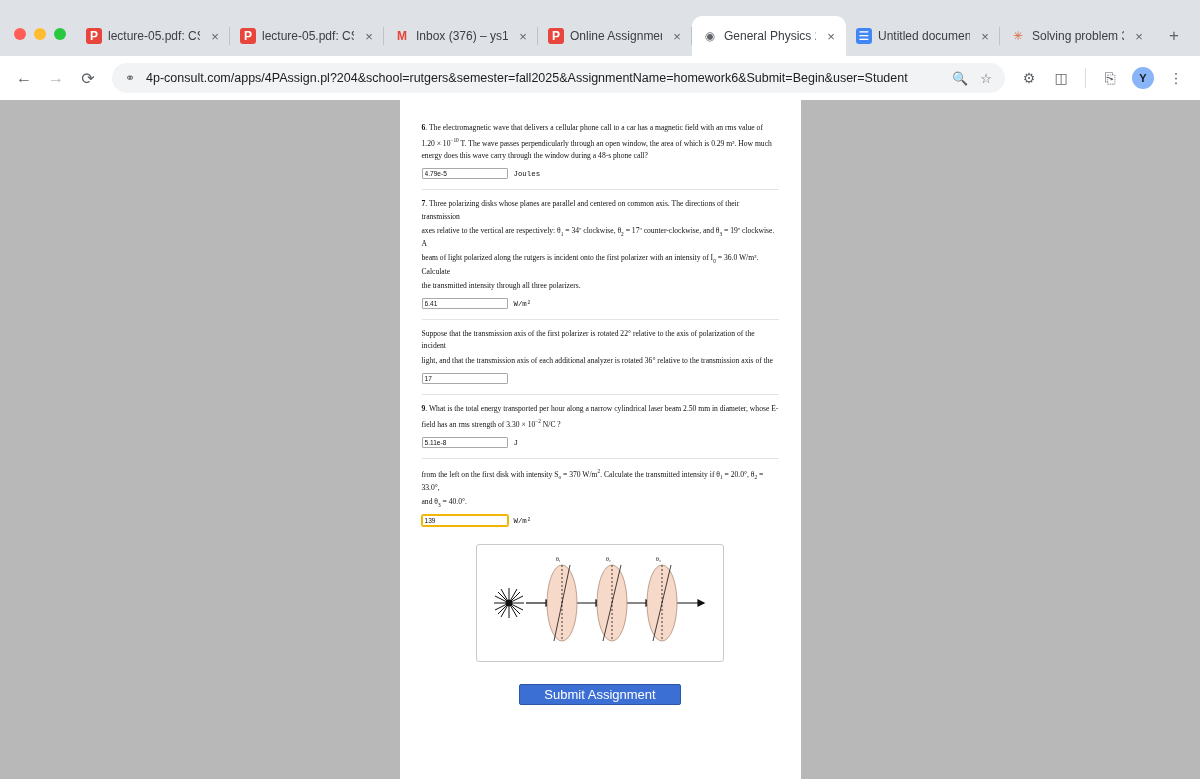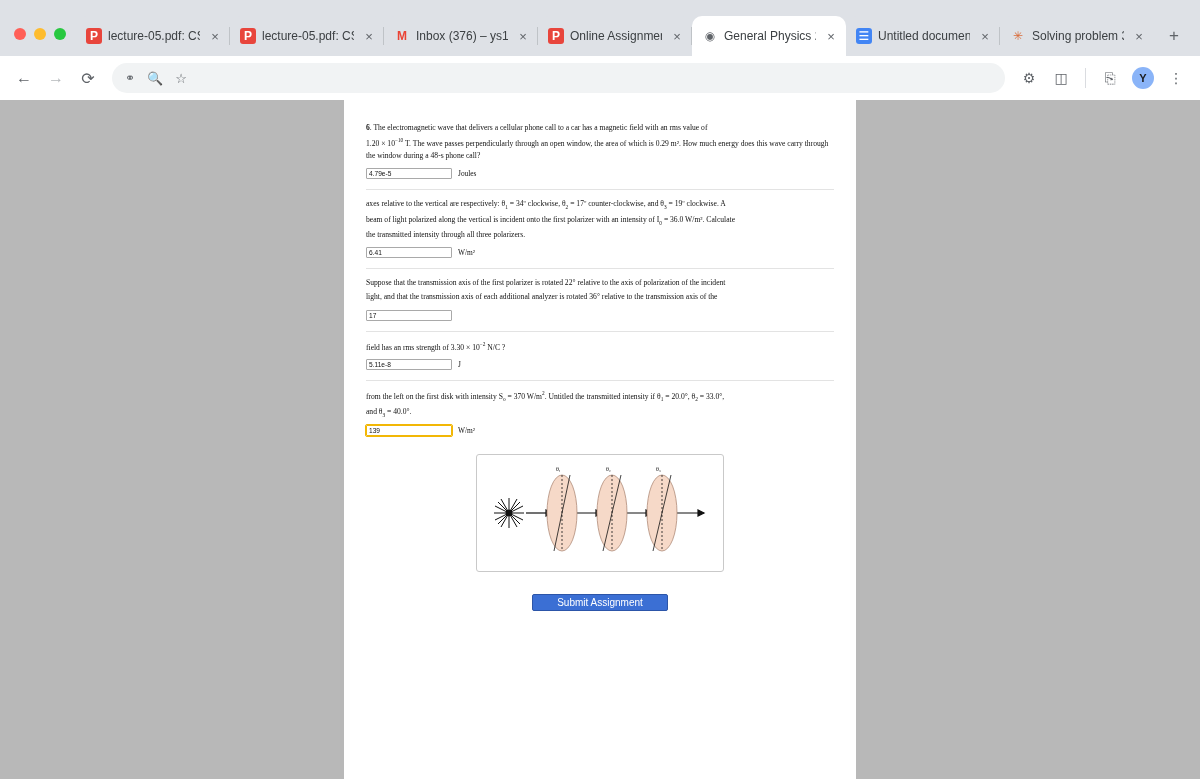--- a/index.html
+++ b/index.html
@@ -155,21 +155,21 @@
 
   
   .viewport {
     flex: 1;
     background: #b8b8b8;
     display: flex;
     justify-content: center;
     overflow: hidden;
   }
   .page {
-    width: 512px;
+    width: 401px;
     background: #ffffff;
     padding: 14px 22px 0 22px;
     font-family: "Liberation Serif", serif;
     font-size: 7.6px;
     color: #111;
     overflow: hidden;
   }
   .prob { padding: 8px 0 10px 0; }
   .prob + .prob { border-top: 1px solid #e3e3e3; }
   .prob p {
@@ -188,39 +188,39 @@
     font-family: "Liberation Sans", sans-serif;
     padding: 0 2px;
     color: #111;
     border-radius: 1px;
   }
   .ansinput.focused {
     border: 1px solid #f2b705;
     outline: 1px solid #f2b705;
     background: #ffffff;
   }
-  .unit { font-size: 7.4px; color: #111; }
+  .unit { font-size: 7.4px; color: #111; font-family: Liberation Mono, monospace; }
   sup, sub { font-size: 70%; }
 
   .figbox {
     margin: 18px auto 0 auto;
     width: 248px; height: 118px;
     border: 1px solid #c9c9c9;
     border-radius: 3px;
     background: #fff;
     display: flex; align-items: center; justify-content: center;
   }
   .submitrow { margin: 22px 0 12px 0; display: flex; justify-content: center; }
   .submitbtn {
     background: #3b6fd4;
     color: #fff;
     border: 1px solid #2c55a8;
     border-radius: 2px;
     font-family: "Liberation Sans", sans-serif;
-    font-size: 10px;
+    font-size: 13px;
     padding: 2px 24px;
   }
 </style>
 </head>
 <body>
 
 <div class="browser">
 
   <div class="tabstrip">
     <div class="window-dots">
@@ -281,20 +281,21 @@
     </div>
   </div>
 
   <div class="toolbar">
     <div class="navbtn">←</div>
     <div class="navbtn disabled">→</div>
     <div class="navbtn">⟳</div>
 
     <div class="omnibox">
       <span class="shield">⚭</span>
+      <span class="url">4p-consult.com/apps/4PAssign.pl?204&amp;school=rutgers&amp;semester=fall2025&amp;AssignmentName=homework6&amp;Submit=Begin&amp;user=Student</span>
       <span class="oicon">🔍</span>
       <span class="oicon">☆</span>
     </div>
 
     <div class="tbicon">⚙</div>
     <div class="tbicon">◫</div>
     <div class="vsep"></div>
     <div class="tbicon">⎘</div>
     <div class="avatar">Y</div>
     <div class="tbicon">⋮</div>
@@ -311,54 +312,60 @@
           <span>1.20 × 10</span><sup>−10</sup><span> T. The wave passes perpendicularly through an open window, the area of which is 0.29 m². How much energy does this wave carry through the window during a 48-s phone call?</span>
         </p>
         <div class="ansrow">
           <input class="ansinput" value="4.79e-5" style="">
           <span class="unit">Joules</span>
         </div>
       </div>
 
       <div class="prob">
         <p>
+          <span class="qnum">7</span><span>. Three polarizing disks whose planes are parallel and centered on common axis. The directions of their transmission</span>
+        </p>
+        <p>
           <span>axes relative to the vertical are respectively: θ</span><sub>1</sub><span> = 34º clockwise, θ</span><sub>2</sub><span> = 17º counter-clockwise, and θ</span><sub>3</sub><span> = 19º clockwise. A</span>
         </p>
         <p>
-          <span>beam of light polarized along the vertical is incident onto the first polarizer with an intensity of I</span><sub>0</sub><span> = 36.0 W/m². Calculate</span>
+          <span>beam of light polarized along the rutgers is incident onto the first polarizer with an intensity of I</span><sub>0</sub><span> = 36.0 W/m². Calculate</span>
         </p>
         <p>the transmitted intensity through all three polarizers.</p>
         <div class="ansrow">
           <input class="ansinput" value="6.41" style="">
           <span class="unit">W/m²</span>
         </div>
       </div>
 
       <div class="prob">
         <p>Suppose that the transmission axis of the first polarizer is rotated 22° relative to the axis of polarization of the incident</p>
         <p>light, and that the transmission axis of each additional analyzer is rotated 36° relative to the transmission axis of the</p>
         <div class="ansrow">
           <input class="ansinput" value="17" style="">
           <span class="unit"></span>
         </div>
       </div>
 
       <div class="prob">
         <p>
+          <span class="qnum">9</span><span>. What is the total energy transported per hour along a narrow cylindrical laser beam 2.50 mm in diameter, whose E-</span>
+        </p>
+        <p>
           <span>field has an rms strength of 3.30 × 10</span><sup>−2</sup><span> N/C ?</span>
         </p>
         <div class="ansrow">
           <input class="ansinput" value="5.11e-8" style="">
           <span class="unit">J</span>
         </div>
       </div>
 
       <div class="prob">
         <p>
-          <span>from the left on the first disk with intensity S</span><sub>o</sub><span> = 370 W/m</span><sup>2</sup><span>. Untitled the transmitted intensity if θ</span><sub>1</sub><span> = 20.0°, θ</span><sub>2</sub><span> = 33.0°,</span>
+          <span>from the left on the first disk with intensity S</span><sub>o</sub><span> = 370 W/m</span><sup>2</sup><span>. Calculate the transmitted intensity if θ</span><sub>1</sub><span> = 20.0°, θ</span><sub>2</sub><span> = 33.0°,</span>
         </p>
         <p>
           <span>and θ</span><sub>3</sub><span> = 40.0°.</span>
         </p>
         <div class="ansrow">
           <input class="ansinput focused" value="139" style="">
           <span class="unit">W/m²</span>
         </div>
 
         <div class="figbox">

